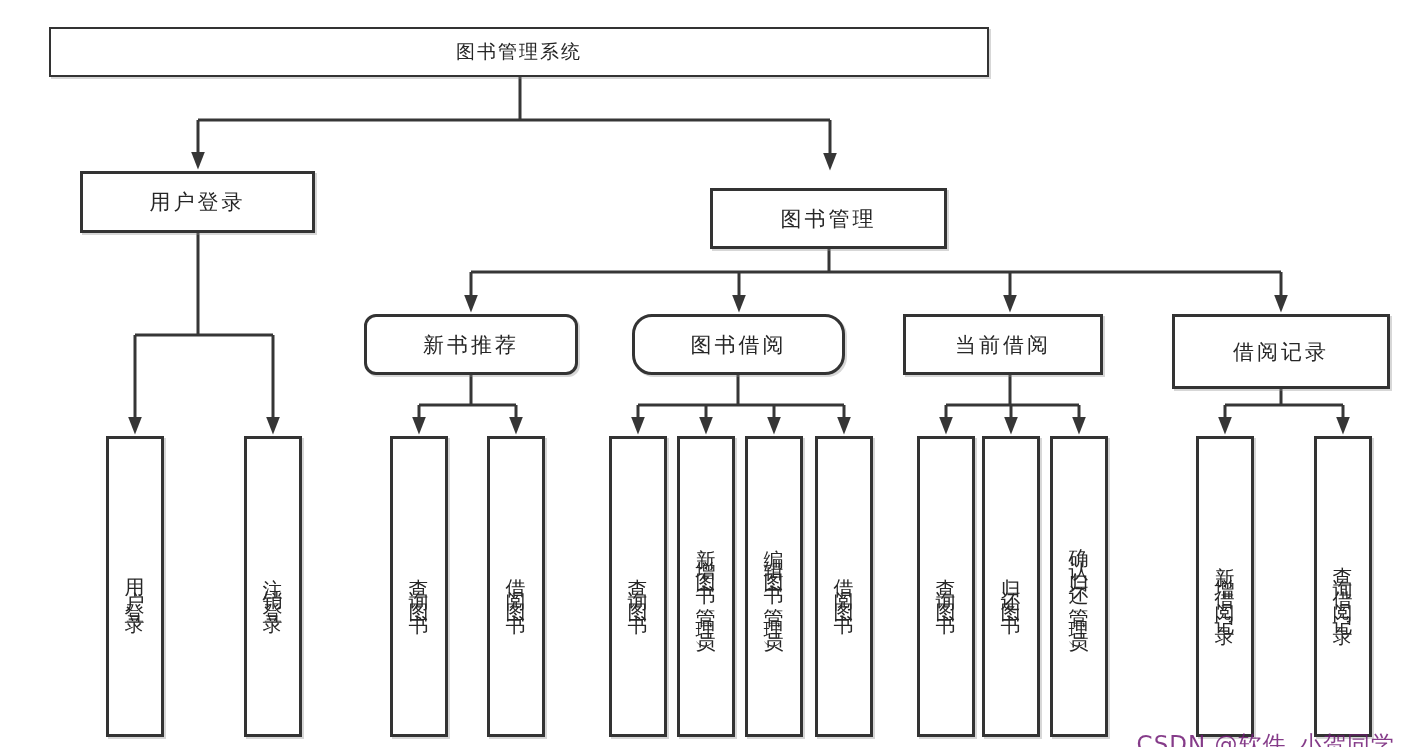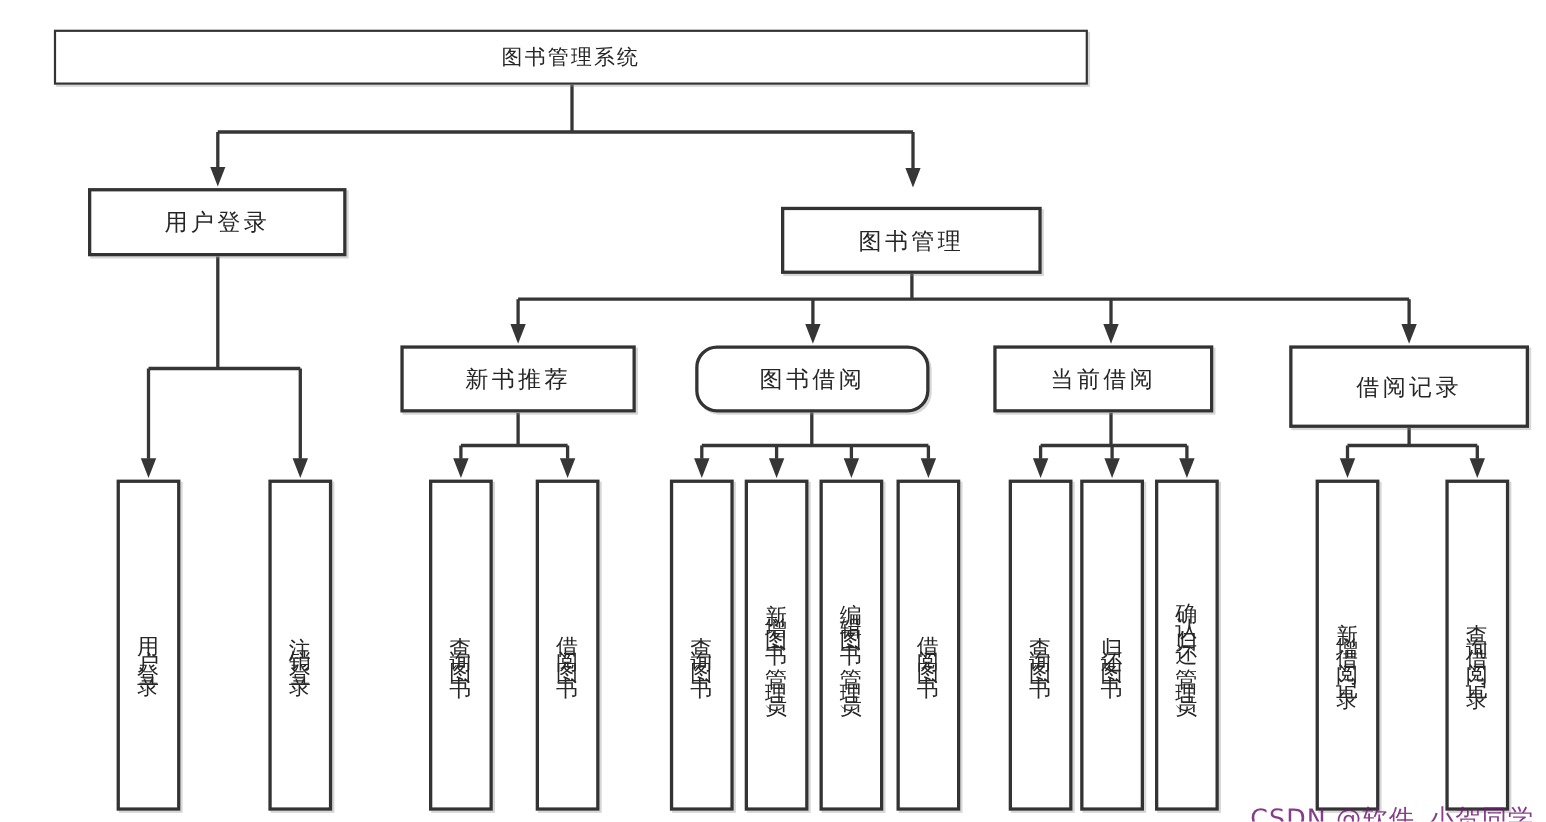--- a/index.html
+++ b/index.html
@@ -111,21 +111,21 @@
     <path class="wire" d="M1281,375 V405 M1225,405 H1343"></path>
     <path class="wire" d="M1225,405 V417" marker-end="url(#arrow)"></path>
     <path class="wire" d="M1343,405 V417" marker-end="url(#arrow)"></path>
   </svg>
 
   <div class="box root-box" style="left:22px; top:27px; width:940px; height:50px;margin-left:27px;">图书管理系统</div>
 
   <div class="box h-box" style="left:80px; top:171px; width:235px; height:62px;">用户登录</div>
   <div class="box h-box" style="left:710px; top:188px; width:237px; height:61px;">图书管理</div>
 
-  <div class="box h-box" style="left:364px; top:314px; width:214px; height:61px;">新书推荐</div>
+  <div class="box h-box" style="left:364px; top:314px; width:214px; height:61px;border-radius:12px;">新书推荐</div>
   <div class="box h-box" style="left:632px; top:314px; width:213px; height:61px;border-radius:20px;">图书借阅</div>
   <div class="box h-box" style="left:903px; top:314px; width:200px; height:61px;">当前借阅</div>
   <div class="box h-box" style="left:1172px; top:314px; width:218px; height:75px;">借阅记录</div>
 
   <div class="box v-box" style="left:106px; top:436px; width:58px; height:301px;">用户登录</div>
   <div class="box v-box" style="left:244px; top:436px; width:58px; height:301px;">注销登录</div>
 
   <div class="box v-box" style="left:390px; top:436px; width:58px; height:301px;">查询图书</div>
   <div class="box v-box" style="left:487px; top:436px; width:58px; height:301px;">借阅图书</div>
 

